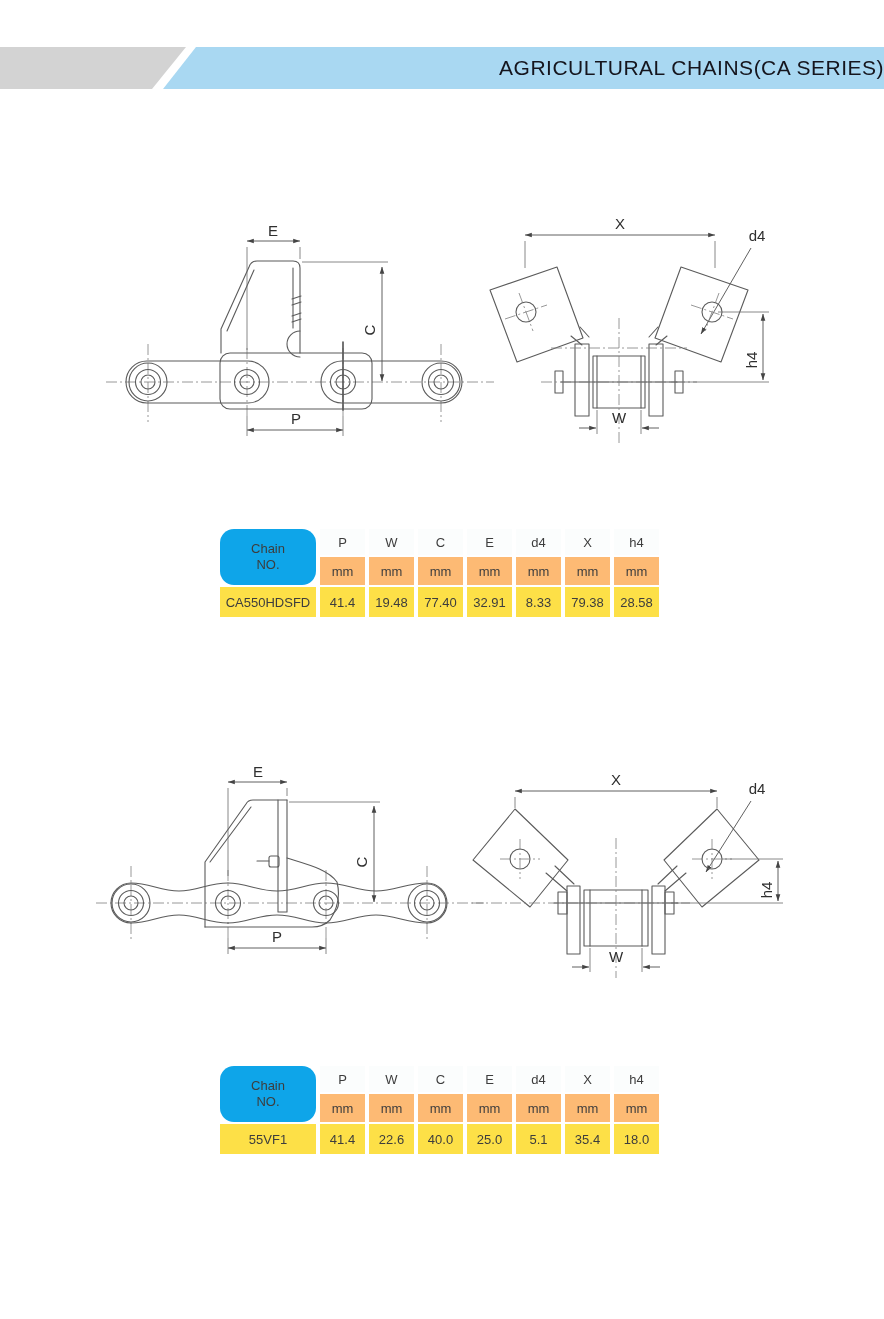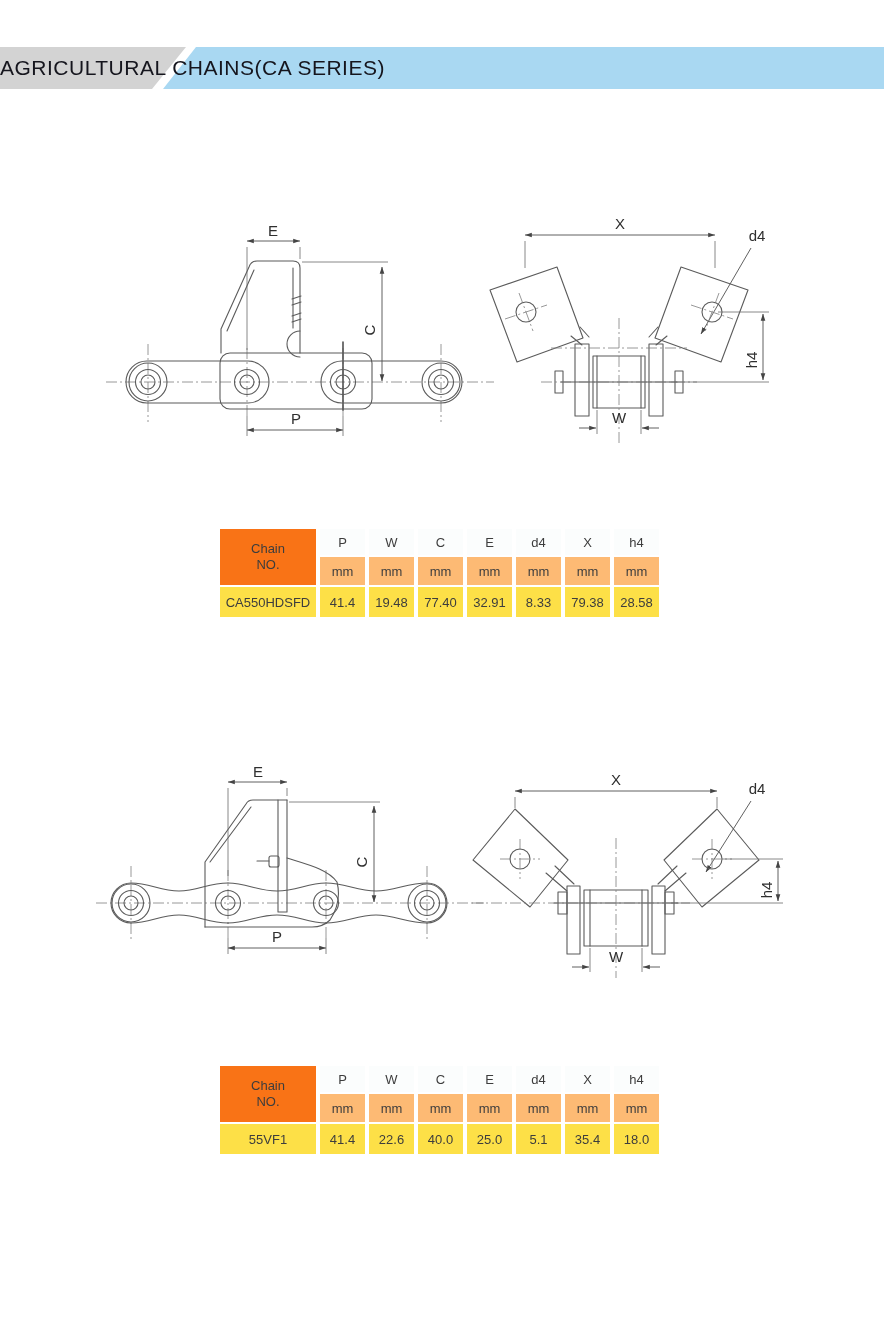--- a/index.html
+++ b/index.html
@@ -5,36 +5,36 @@
   html,body{margin:0;padding:0;background:#fff;}
   .page{position:relative;width:884px;height:1319px;background:#ffffff;
         font-family:"Liberation Sans",sans-serif;overflow:hidden;}
 
   
   .banner-gray{position:absolute;left:0;top:47px;width:190px;height:42px;background:#d3d3d3;
                clip-path:polygon(0 0,186px 0,152px 100%,0 100%);}
   .banner-blue{position:absolute;left:0;top:47px;width:884px;height:42px;background:#a9d8f2;
                clip-path:polygon(196px 0,100% 0,100% 100%,163px 100%);}
   .page-title{position:absolute;left:0;top:47px;width:884px;height:42px;line-height:42px;
-              text-align:left;font-size:21px;letter-spacing:.5px;color:#15151d;font-weight:500;}
+              text-align:right;font-size:21px;letter-spacing:.5px;color:#15151d;font-weight:500;}
 
   
   svg.fig{position:absolute;}
   svg .ln{fill:none;stroke:#5b5b5b;stroke-width:1.1;stroke-linejoin:round;stroke-linecap:round;}
   svg .bold{stroke-width:1.7;}
   svg .dim{fill:none;stroke:#4f4f4f;stroke-width:.9;}
   svg .ext{fill:none;stroke:#6a6a6a;stroke-width:.8;}
   svg .cl{fill:none;stroke:#7d7d7d;stroke-width:.8;stroke-dasharray:11 3 2 3;}
   svg text{fill:#2f2f2f;font-size:15px;font-family:"Liberation Sans",sans-serif;text-anchor:middle;}
 
   
   .spec-table{position:absolute;border-collapse:separate;border-spacing:4px 2px;table-layout:fixed;}
   .spec-table td{text-align:center;vertical-align:middle;font-size:13px;color:#3d3d3d;padding:0;}
   .w-chain{width:96px;} .w-dim{width:45px;}
-  .cell-chain{background:#f97316;color:#474747;line-height:1.25;}
+  .cell-chain{background:#0ea5e9;color:#474747;line-height:1.25;border-radius:14px;}
   .cell-colhead{background:#fbfdfd;height:26px;}
   .cell-unit{background:#fdba74;height:28px;}
   .cell-data{background:#fde047;height:30px;}
 </style>
 </head>
 <body>
 
 <div class="page">
 
   <div class="banner-gray"></div>

